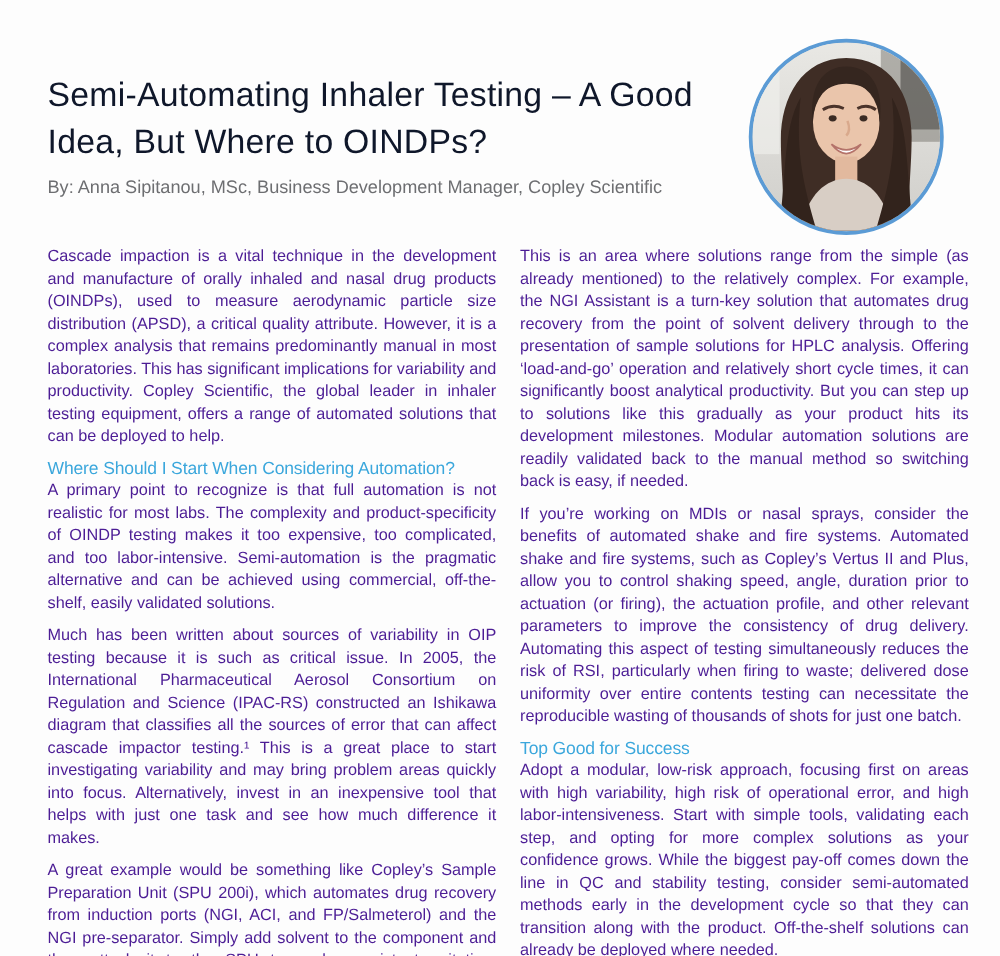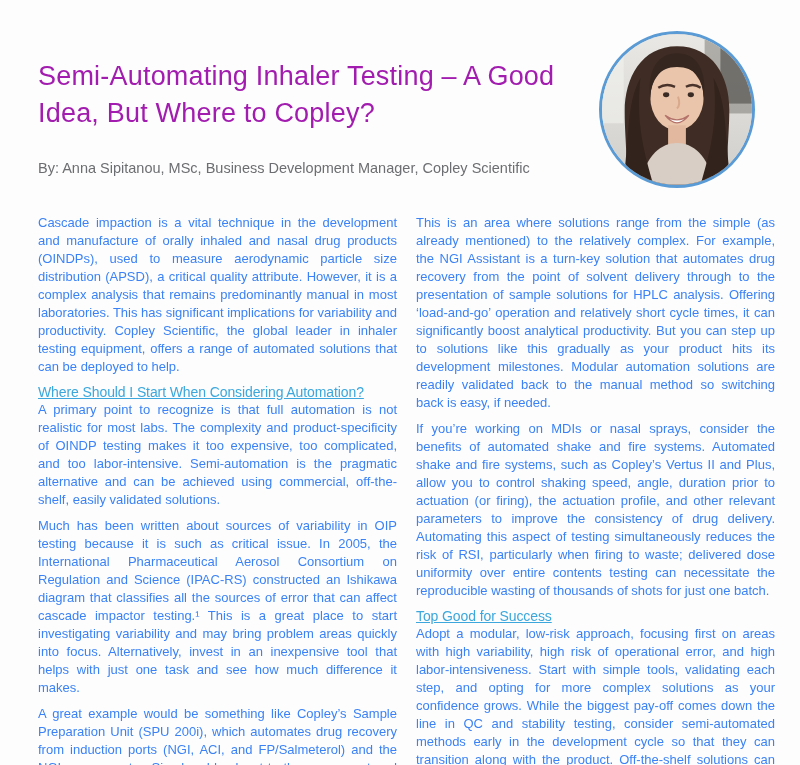--- a/index.html
+++ b/index.html
@@ -7,29 +7,29 @@
     position: relative;
     width: 800px;
     height: 765px;
     overflow: hidden;
     background: #fdfdfd;
     font-family: "Liberation Sans", sans-serif;
   }
   .header { padding: 58px 0 0 38px; }
   .title {
     margin: 0;
-    color: #a21caf;
+    color: #0f172a;
     font-size: 27px;
     line-height: 37px;
     font-weight: 400;
     letter-spacing: 0.2px;
   }
   .title span { display: block; }
   .byline {
-    margin-top: 27px;
+    margin-top: 9px;
     color: #6d6e71;
     font-size: 14.5px;
     line-height: 19px;
   }
   .portrait-wrap {
     position: absolute;
     top: 31px;
     left: 599px;
     width: 150px;
     height: 151px;
@@ -45,41 +45,40 @@
     gap: 19px;
     padding: 0 25px 0 38px;
     margin-top: 36px;
   }
   .col { flex: 1; min-width: 0; }
   .body-text {
     margin: 0 0 8px;
     font-size: 13px;
     line-height: 18px;
     text-align: justify;
-    color: #3b82f6;
+    color: #4c1d95;
   }
   .section-heading {
     margin: 2px 0 0;
     font-size: 14px;
     line-height: 17px;
     font-weight: 400;
     letter-spacing: -0.1px;
     color: #3ba7dc;
-    text-decoration: underline;
   }
 </style>
 </head>
 <body>
 
 <div class="page">
 
   <div class="header">
     <h1 class="title">
       <span>Semi-Automating Inhaler Testing – A Good</span>
-      <span>Idea, But Where to Copley?</span>
+      <span>Idea, But Where to OINDPs?</span>
     </h1>
     <div class="byline">By: Anna Sipitanou, MSc, Business Development Manager, Copley Scientific</div>
   </div>
 
   <figure class="portrait-wrap" style="margin:0;">
     <svg viewBox="0 0 152 152" aria-hidden="true">
       <defs>
         <linearGradient id="bgGrad" x1="0" y1="0" x2="0" y2="1">
           <stop offset="0" stop-color="#e9e8e4"></stop>
           <stop offset="1" stop-color="#cfceca"></stop>

